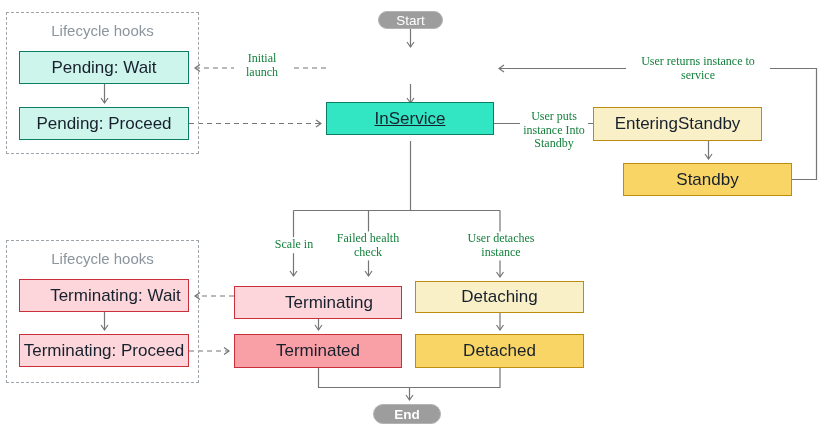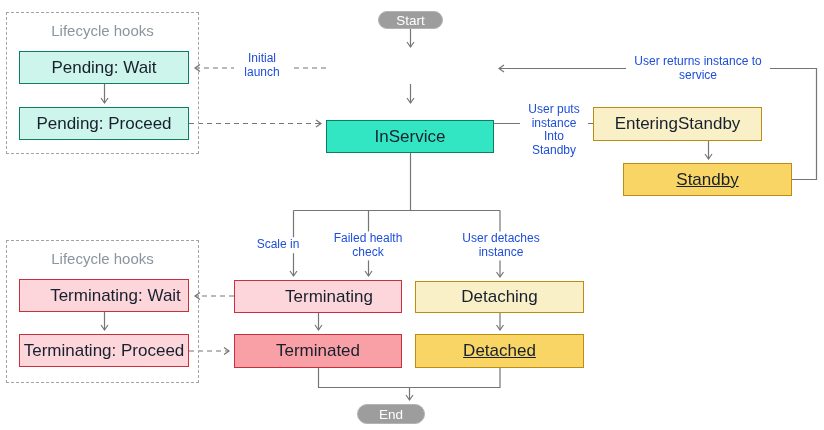--- a/index.html
+++ b/index.html
@@ -9,38 +9,38 @@
     -webkit-font-smoothing:antialiased;
   }
   .node {
     position:absolute; box-sizing:border-box;
     display:flex; align-items:center; justify-content:center;
     font-size:17px; color:#17212e; border:1.5px solid; text-align:center;
   }
   .mint   { background:var(--mint-fill);   border-color:var(--teal-border); }
   .teal   { background:var(--teal-fill);   border-color:var(--teal-border); }
   .cream  { background:var(--cream-fill);  border-color:var(--gold-border); }
-  .gold   { background:var(--gold-fill);   border-color:var(--gold-border);text-decoration:underline; }
+  .gold   { background:var(--gold-fill);   border-color:var(--gold-border); }
   .pink   { background:var(--pink-fill);   border-color:var(--red-border); }
   .salmon { background:var(--salmon-fill); border-color:var(--red-border); }
   .pill {
     position:absolute; box-sizing:border-box;
     display:flex; align-items:center; justify-content:center;
     background:var(--pill-fill); border:1px solid #b3b3b3; border-radius:10px;
     color:#ffffff; font-size:13.5px;
   }
   .hooks { position:absolute; box-sizing:border-box; border:1px dashed #9da4aa; }
   .hooks-title {
     position:absolute; top:9px; left:0; width:100%; text-align:center;
     color:#8b959d; font-size:15px;
   }
   .edge-label {
     position:absolute; transform:translate(-50%,-50%);
     background:#ffffff; text-align:center; font-size:12px; line-height:1.13;
-    color:#1d4ed8; padding:1px 2px; white-space:normal;
+    color:#15803d; padding:1px 2px; white-space:normal;font-family:Liberation Serif, serif;
   }
   .nowrap { white-space:nowrap; }
   #edges { position:absolute; left:0; top:0; }
   #edges path { stroke:var(--line); fill:none; stroke-width:1.2; }
   #edges path.dashed { stroke-dasharray:5 4; }
   #arr path { stroke:var(--line); fill:none; stroke-width:1.2; }
 </style>
 </head>
 <body>
 
@@ -82,33 +82,33 @@
   <div class="node mint" style="left:19px; top:51px; width:170px; height:33px;">Pending: Wait</div>
   <div class="node mint" style="left:19px; top:107px; width:170px; height:33px;">Pending: Proceed</div>
 
   <div class="hooks" style="left:6px; top:240px; width:193px; height:143px;">
     <div class="hooks-title">Lifecycle hooks</div>
   </div>
   <div class="node pink" style="left:19px; top:279px; width:170px; height:33px;padding-left:23px;">Terminating: Wait</div>
   <div class="node pink" style="left:19px; top:334px; width:170px; height:33px;">Terminating: Proceed</div>
 
   <div class="pill" style="left:378px; top:11px; width:65px; height:18px;text-align:right;">Start</div>
-  <div class="node teal" style="left:326px; top:120px; width:168px; height:33px;">InService</div>
+  <div class="node teal" style="left:326px; top:102px; width:168px; height:33px;text-decoration:underline;">InService</div>
 
   <div class="node cream" style="left:593px; top:107px; width:169px; height:34px;">EnteringStandby</div>
   <div class="node gold" style="left:623px; top:163px; width:169px; height:33px;">Standby</div>
 
-  <div class="node pink" style="left:234px; top:280px; width:168px; height:33px;padding-left:22px;">Terminating</div>
+  <div class="node pink" style="left:234px; top:286px; width:168px; height:33px;padding-left:22px;">Terminating</div>
   <div class="node salmon" style="left:234px; top:334px; width:168px; height:34px;">Terminated</div>
 
   <div class="node cream" style="left:415px; top:281px; width:169px; height:32px;">Detaching</div>
   <div class="node gold" style="left:415px; top:334px; width:169px; height:34px;">Detached</div>
 
-  <div class="pill" style="left:357px; top:404px; width:68px; height:20px;">End</div>
+  <div class="pill" style="left:373px; top:404px; width:68px; height:20px;font-weight:bold;">End</div>
 
   <div class="edge-label" style="left:262px; top:66px; width:52px;">Initial launch</div>
   <div class="edge-label" style="left:698px; top:69px; width:140px;">User returns instance to service</div>
   <div class="edge-label" style="left:554px; top:130px; width:64px;">User puts instance Into Standby</div>
-  <div class="edge-label nowrap" style="left:278px; top:245px;">Scale in</div>
+  <div class="edge-label nowrap" style="left:294px; top:245px;">Scale in</div>
   <div class="edge-label" style="left:368px; top:246px; width:86px;">Failed health check</div>
   <div class="edge-label" style="left:501px; top:246px; width:98px;">User detaches instance</div>
 
 </div>
 
 </body></html>

